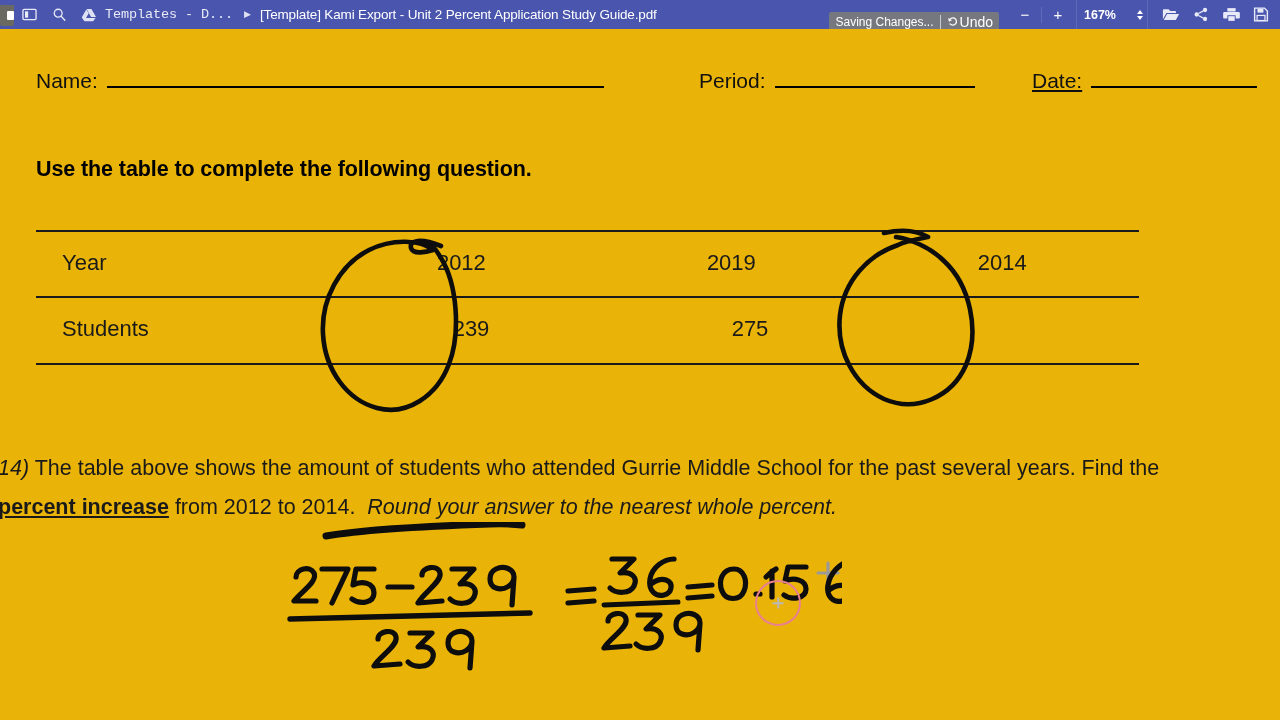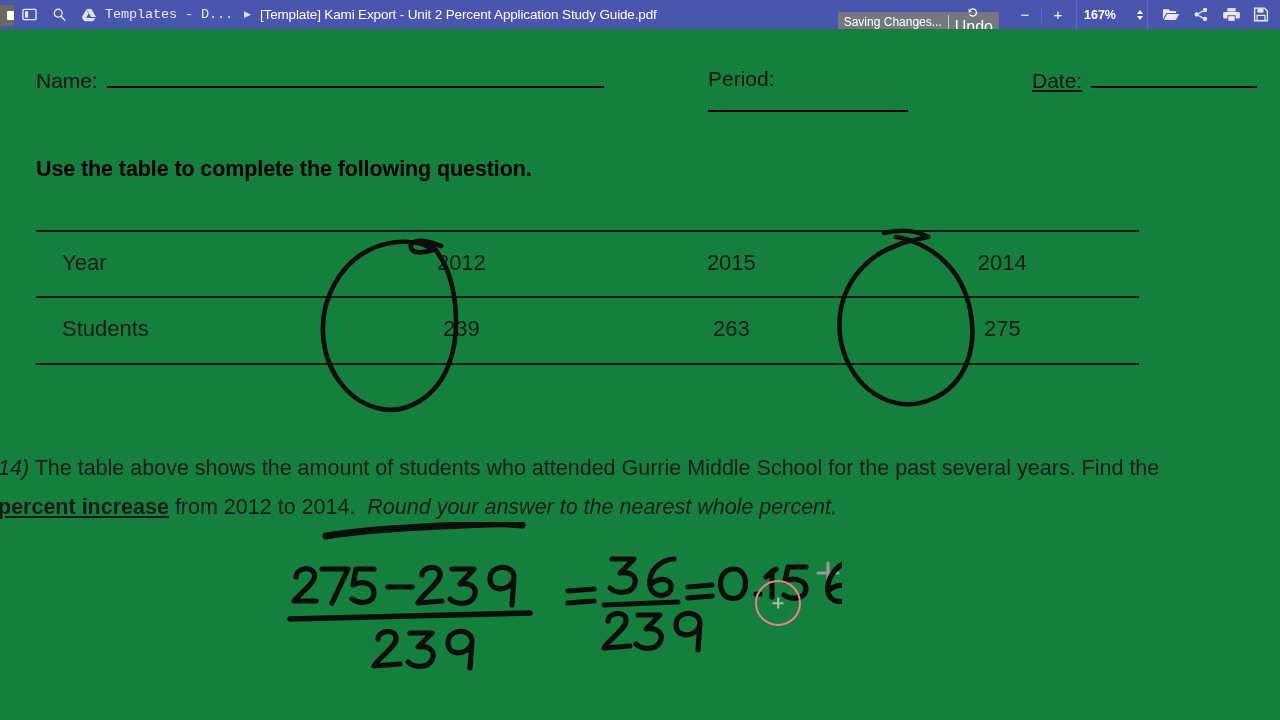--- a/index.html
+++ b/index.html
@@ -105,25 +105,24 @@
     white-space: nowrap;
   }
   .save-badge .sv-div {
     width: 1px;
     height: 14px;
     background: #c8cad0;
     margin: 0 6px;
   }
   .save-badge .sv-undo {
     color: #ffffff;
-    font-size: 16px;
+    font-size: 14px;
     display: flex;
     align-items: center;
     white-space: nowrap;
-    flex-direction: column;
   }
   .sv-undo svg { margin-right: 2px; }
   .zoom-minus, .zoom-plus {
     color: #ffffff;
     font-size: 15px;
     width: 24px;
     text-align: center;
     line-height: 1;
     user-select: none;
   }
@@ -166,21 +165,21 @@
   }
   .spinner i.up   { border-bottom: 4px solid #ffffff; margin-bottom: 2px; }
   .spinner i.down { border-top: 4px solid #ffffff; }
 
   
   .doc {
     position: absolute;
     top: 29px; left: 0;
     width: 1280px;
     height: 691px;
-    background: #15803d;
+    background: #eab308;
     color: #1a1a1a;
   }
 
   .fieldrow {
     position: absolute;
     top: 38px;
     left: 0;
     width: 1280px;
     height: 40px;
   }
@@ -193,21 +192,21 @@
   }
   .field .lbl { white-space: nowrap; }
   .field .blank {
     display: inline-block;
     border-bottom: 2.5px solid #000000;
     margin-left: 9px;
     height: 19px;
   }
   .f-name   { left: 36px; }
   .f-name   .blank { width: 497px; }
-  .f-period { left: 699px; flex-direction: column; }
+  .f-period { left: 699px; }
   .f-period .blank { width: 200px; }
   .f-date   { left: 1032px; text-decoration: underline; }
   .f-date   .blank { width: 166px; }
 
   .instruction {
     position: absolute;
     top: 128px;
     left: 36px;
     font-size: 21.5px;
     font-weight: bold;
@@ -431,28 +430,27 @@
   <div class="instruction">Use the table to complete the following question.</div>
 
   <div class="tablewrap">
     <div class="hline l1"></div>
     <div class="hline l2"></div>
     <div class="hline l3"></div>
 
     <div class="trow r1">
       <span class="tcell head">Year</span>
       <span class="tcell c1">2012</span>
-      <span class="tcell c2">2015</span>
+      <span class="tcell c2">2019</span>
       <span class="tcell c3">2014</span>
     </div>
 
     <div class="trow r2">
       <span class="tcell head">Students</span>
       <span class="tcell c1">239</span>
-      <span class="tcell c2">263</span>
       <span class="tcell c3">275</span>
     </div>
 
     <svg class="ink ink-circle-1" width="200" height="200" viewBox="0 0 200 200">
       <path d="M160 22 C140 14 128 16 130 24 C132 31 146 28 152 26
                C140 16 112 14 88 26 C58 41 40 76 42 110
                C44 146 66 176 96 184 C126 192 156 172 168 140
                C180 108 176 60 160 34 C154 24 150 20 148 19" fill="none" stroke="#0d0d0d" stroke-width="4.6" stroke-linecap="round" stroke-linejoin="round"></path>
     </svg>
 

